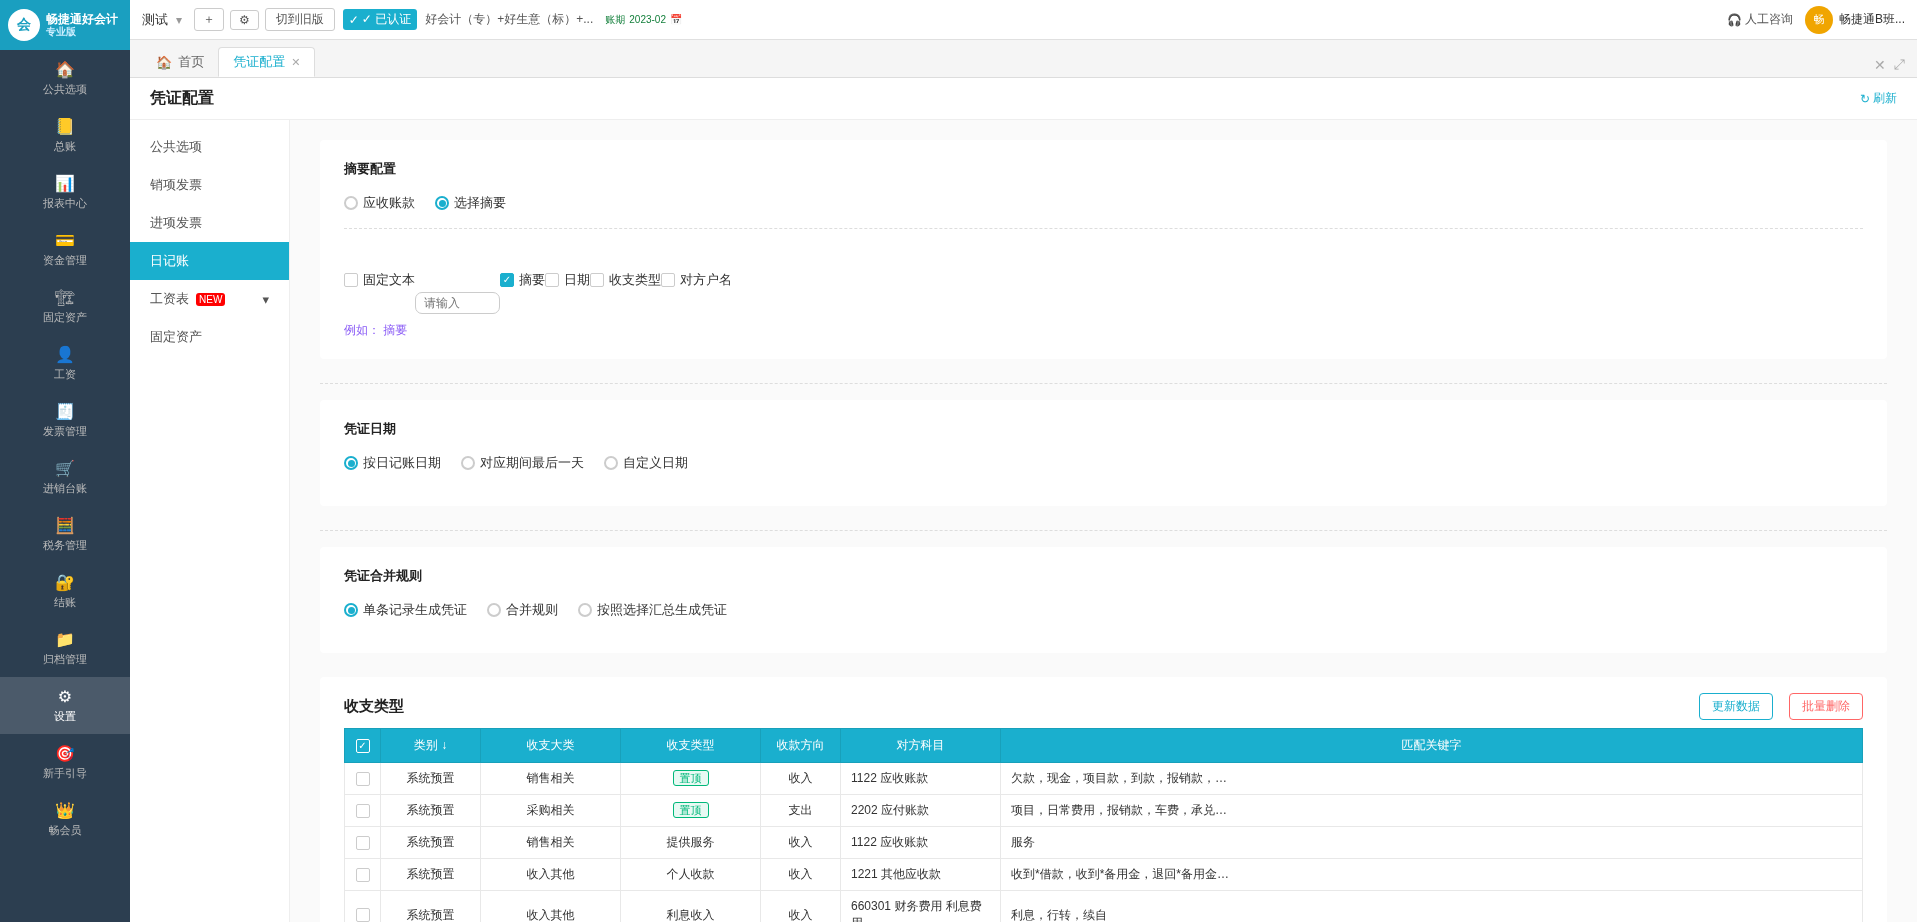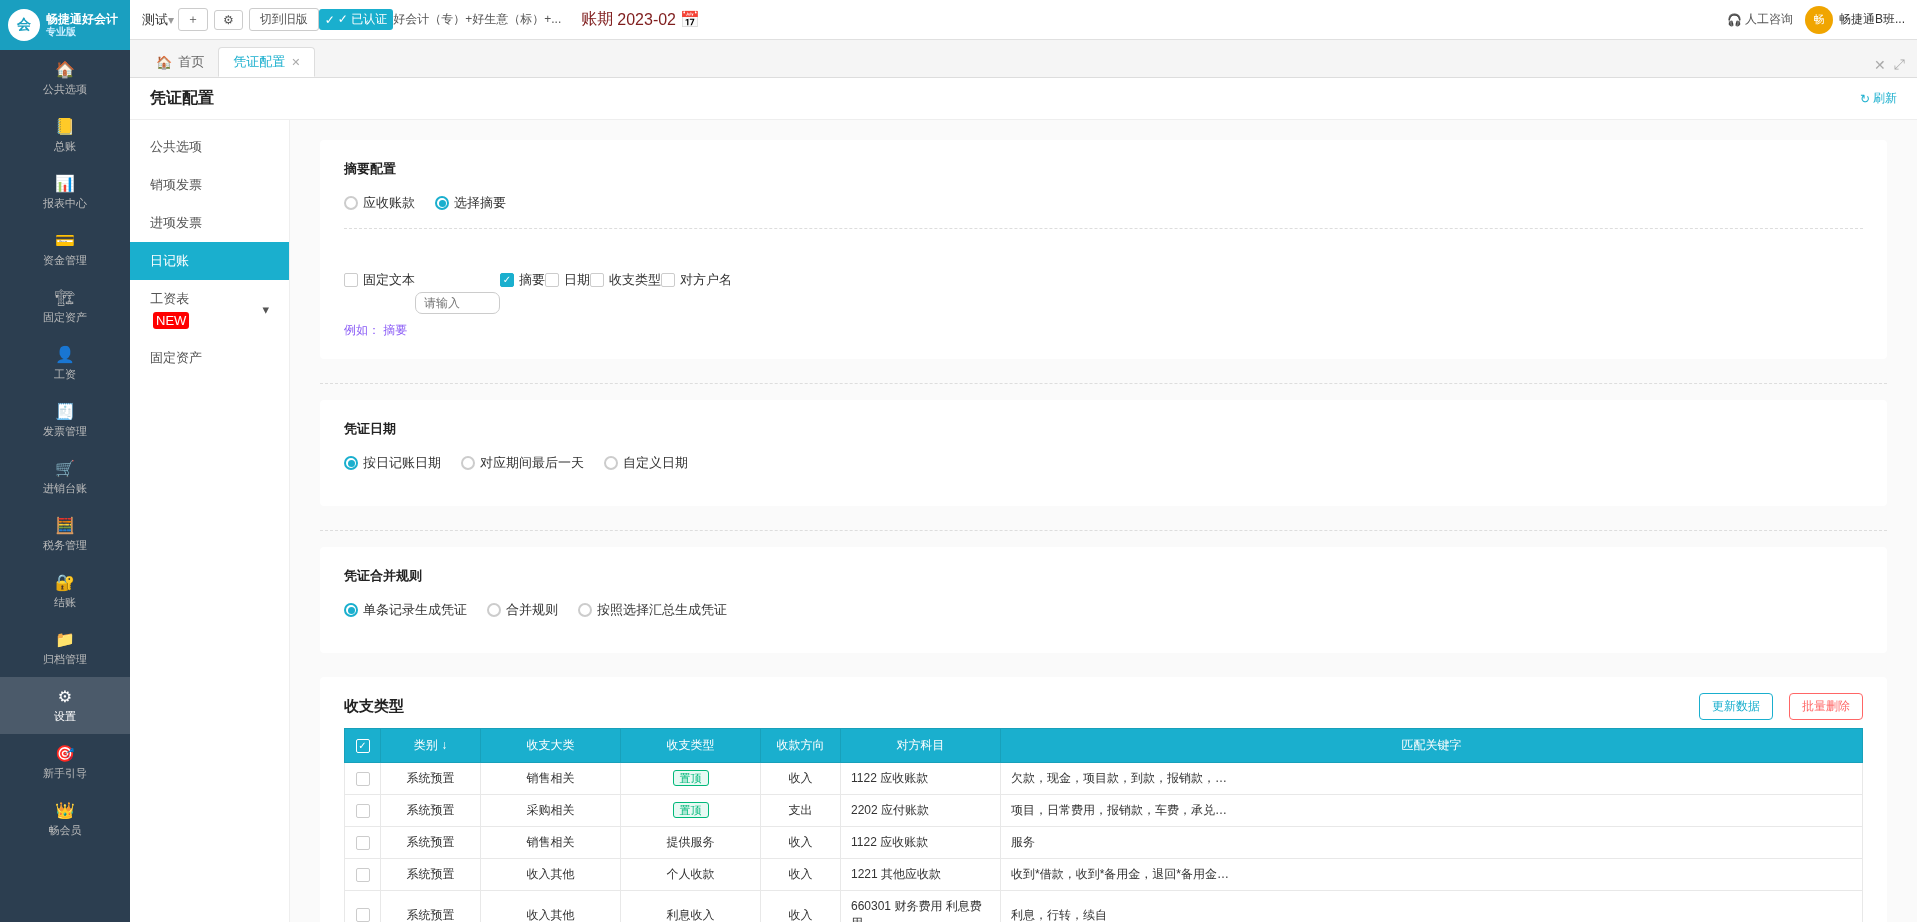--- a/index.html
+++ b/index.html
@@ -12,50 +12,50 @@
     .sidebar-logo-text { line-height: 1.2; font-size: 12px; }
     .sidebar-item { display: flex; flex-direction: column; align-items: center; padding: 10px 4px; cursor: pointer; color: #bbb; font-size: 12px; gap: 3px; }
     .sidebar-item.active { color: #fff; background: rgba(255,255,255,0.15); }
     .sidebar-item-icon { font-size: 16px; }
     .sidebar-item-label { font-size: 11px; }
 
     
     .main { flex: 1; display: flex; flex-direction: column; overflow: hidden; }
 
     
-    .topbar { height: 40px; background: #fff; border-bottom: 1px solid #e0e0e0; display: flex; align-items: center; padding: 0 12px; flex-shrink: 0; }
+    .topbar { height: 40px; background: #fff; border-bottom: 1px solid #e0e0e0; display: flex; align-items: center; padding: 0 12px; gap: 8px; flex-shrink: 0; }
     .topbar-company { font-size: 13px; color: #333; font-weight: 500; }
     .topbar-arrow { color: #999; font-size: 12px; cursor: pointer; }
     .topbar-actions { display: flex; align-items: center; gap: 6px; margin-left: 4px; }
     .topbar-btn { font-size: 12px; padding: 2px 8px; border: 1px solid #ccc; border-radius: 3px; background: #fff; cursor: pointer; color: #555; }
     .topbar-btn-switch { font-size: 12px; padding: 2px 10px; border: 1px solid #ccc; border-radius: 3px; background: #fff; cursor: pointer; color: #555; }
     .topbar-badge { background: #1aafce; color: #fff; border-radius: 3px; padding: 2px 6px; font-size: 12px; display: flex; align-items: center; gap: 3px; }
     .topbar-tags { display: flex; align-items: center; gap: 4px; font-size: 12px; color: #555; }
-    .topbar-period { font-size: 16px; color: #7f1d1d; margin-left: 20px; display: flex; align-items: center; gap: 4px; }
+    .topbar-period { font-size: 10px; color: #15803d; margin-left: 4px; display: flex; align-items: center; gap: 4px; }
     .topbar-right { margin-left: auto; display: flex; align-items: center; gap: 12px; }
     .topbar-service { font-size: 12px; color: #555; display: flex; align-items: center; gap: 3px; cursor: pointer; }
     .topbar-user { display: flex; align-items: center; gap: 6px; font-size: 12px; color: #333; cursor: pointer; }
     .topbar-avatar { width: 28px; height: 28px; border-radius: 50%; background: #f0a500; display: flex; align-items: center; justify-content: center; color: #fff; font-size: 11px; }
 
     
     .tabbar { height: 38px; background: #f5f5f5; border-bottom: 1px solid #ddd; display: flex; align-items: flex-end; padding: 0 12px; flex-shrink: 0; }
     .tab { height: 30px; padding: 0 14px; display: flex; align-items: center; font-size: 13px; cursor: pointer; border-radius: 4px 4px 0 0; gap: 6px; color: #666; background: transparent; }
     .tab.active { background: #fff; color: #1aafce; border: 1px solid #ddd; border-bottom: 1px solid #fff; font-weight: 500; }
     .tab-close { color: #aaa; font-size: 11px; cursor: pointer; }
     .tab-home { color: #666; }
     .panel-header { background: #fff; padding: 10px 20px; border-bottom: 1px solid #eee; display: flex; align-items: center; justify-content: space-between; flex-shrink: 0; }
     .panel-title { font-size: 16px; font-weight: 600; color: #222; }
     .refresh-btn { font-size: 12px; color: #1aafce; cursor: pointer; display: flex; align-items: center; gap: 3px; }
 
     
     .config-layout { display: flex; flex: 1; overflow: hidden; }
     .left-nav { width: 160px; background: #fff; border-right: 1px solid #eee; padding-top: 8px; flex-shrink: 0; }
     .left-nav-item { padding: 10px 20px; font-size: 13px; color: #555; cursor: pointer; display: flex; align-items: center; justify-content: space-between; }
     .left-nav-item.active { background: #1aafce; color: #fff; }
-    .left-nav-item .badge-new { background: #f00; color: #fff; font-size: 13px; border-radius: 3px; padding: 1px 3px; margin-left: 3px; }
+    .left-nav-item .badge-new { background: #f00; color: #fff; font-size: 10px; border-radius: 3px; padding: 1px 3px; margin-left: 3px; }
 
     
     .config-content { flex: 1; overflow-y: auto; padding: 20px 30px; background: #fafafa; }
 
     
     .section { margin-bottom: 24px; background: #fff; border-radius: 4px; padding: 20px 24px; }
     .section-title { font-size: 13px; font-weight: 600; color: #222; margin-bottom: 16px; }
 
     
     .radio-group { display: flex; align-items: center; gap: 20px; margin-bottom: 14px; }
@@ -232,21 +232,21 @@
       <div class="left-nav-item">
         <span>销项发票</span>
       </div>
       <div class="left-nav-item">
         <span>进项发票</span>
       </div>
       <div class="left-nav-item active">
         <span>日记账</span>
       </div>
       <div class="left-nav-item">
-        <span style="display:flex;align-items:center;gap:4px;flex-direction:column;">
+        <span style="display:flex;align-items:center;gap:4px;">
           <span>工资表</span>
           <span class="badge-new">NEW</span>
         </span>
         <span>▾</span>
       </div>
       <div class="left-nav-item">
         <span>固定资产</span>
       </div>
     </div>
 

